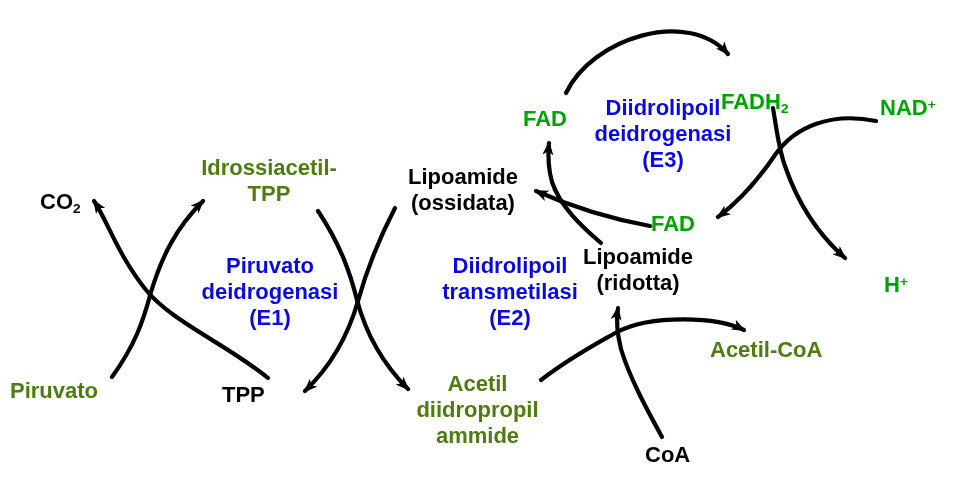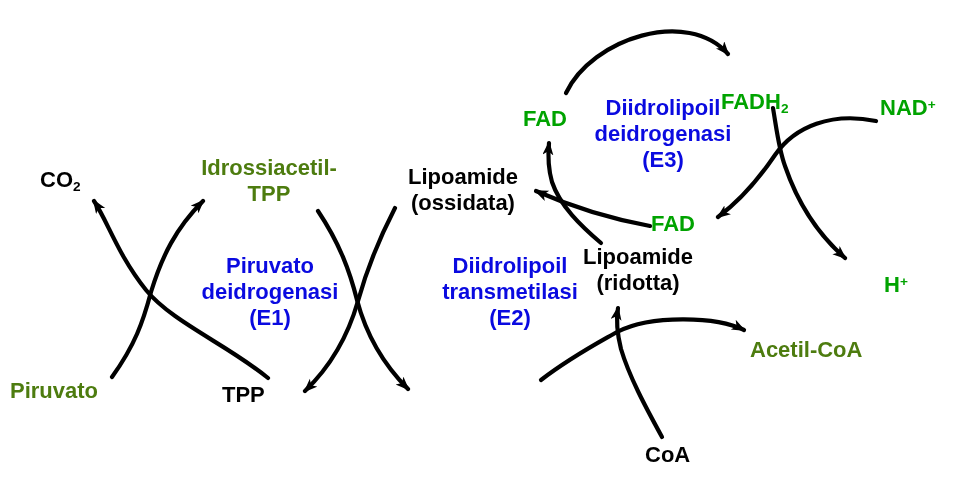--- a/index.html
+++ b/index.html
@@ -33,55 +33,58 @@
     <path class="arrow" marker-end="url(#ah)" d="M395,208 C378,241 366,272 358,301 C348,336 330,367 305,391"></path>
     <path class="arrow" marker-end="url(#ah)" d="M566,93 C592,38 688,8 728,54"></path>
     <path class="arrow" marker-end="url(#ah)" d="M773,108 C777,132 779,150 785,166 C798,204 820,236 845,258"></path>
     <path class="arrow" marker-end="url(#ah)" d="M876,121 C832,112 795,126 775,155 C758,180 741,200 718,217"></path>
     <path class="arrow" marker-end="url(#ah)" d="M650,226 C612,219 570,206 536,191"></path>
     <path class="arrow" marker-end="url(#ah)" d="M601,243 C581,226 560,206 552,182 C548,168 548,154 549,143"></path>
     <path class="arrow" marker-end="url(#ah)" d="M541,380 C571,357 596,344 617,332 C652,314 718,317 744,330"></path>
     <path class="arrow" marker-end="url(#ah)" d="M662,437 C645,406 629,376 621,349 C617,333 616,320 618,308"></path>
   </svg>
 
-  <div class="lbl black" style="left:40px;top:167px;"><span>CO</span><span class="sub">2</span></div>
+  <div class="lbl black" style="left:40px;top:189px;"><span>CO</span><span class="sub">2</span></div>
 
   <div class="lbl red" style="left:10px;top:378px;">Piruvato</div>
 
   <div class="lbl red center" style="left:188px;top:155px;width:162px;">Idrossiacetil-
 TPP</div>
 
   <div class="lbl blue center" style="left:184px;top:253px;width:172px;">Piruvato
 deidrogenasi
 (E1)</div>
 
   <div class="lbl black" style="left:222px;top:382px;">TPP</div>
 
   <div class="lbl black center" style="left:393px;top:164px;width:140px;">Lipoamide
 (ossidata)</div>
 
   <div class="lbl blue center" style="left:424px;top:253px;width:172px;">Diidrolipoil
 transmetilasi
 (E2)</div>
 
+  <div class="lbl red center" style="left:400px;top:371px;width:155px;">Acetil
+diidropropil
+ammide</div>
 
   <div class="lbl green" style="left:523px;top:106px;">FAD</div>
 
   <div class="lbl blue center" style="left:577px;top:95px;width:172px;">Diidrolipoil
 deidrogenasi
 (E3)</div>
 
   <div class="lbl green" style="left:721px;top:77px;margin-top:12px;"><span>FADH</span><span class="sub">2</span></div>
 
   <div class="lbl green" style="left:880px;top:92px;"><span>NAD</span><span class="sup">+</span></div>
 
   <div class="lbl green" style="left:651px;top:211px;">FAD</div>
 
   <div class="lbl black center" style="left:570px;top:244px;width:136px;">Lipoamide
 (ridotta)</div>
 
   <div class="lbl green center" style="left:845px;top:243px;width:102px;white-space:normal;"><br><span>H</span><span class="sup">+</span></div>
 
-  <div class="lbl red" style="left:750px;top:337px;">Acetil-CoA</div>
+  <div class="lbl red" style="left:710px;top:337px;">Acetil-CoA</div>
 
   <div class="lbl black" style="left:645px;top:442px;">CoA</div>
 
 </div>
 
 </body></html>

